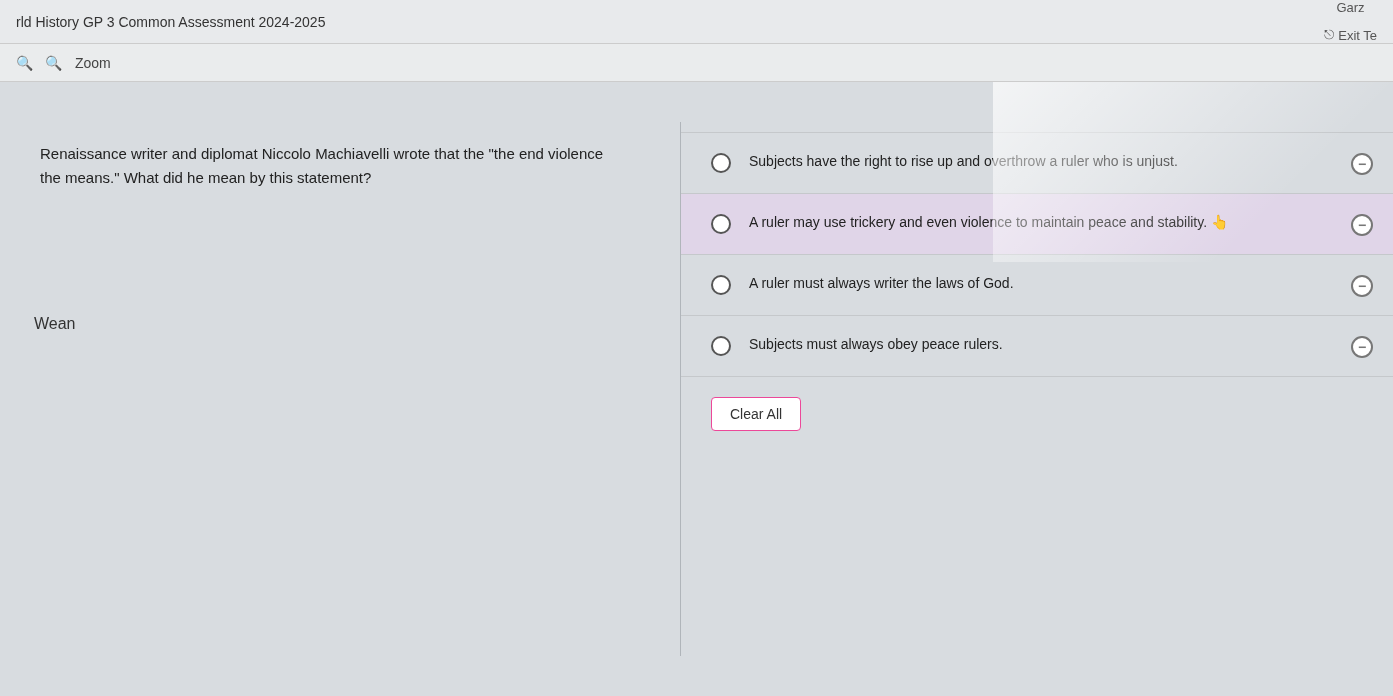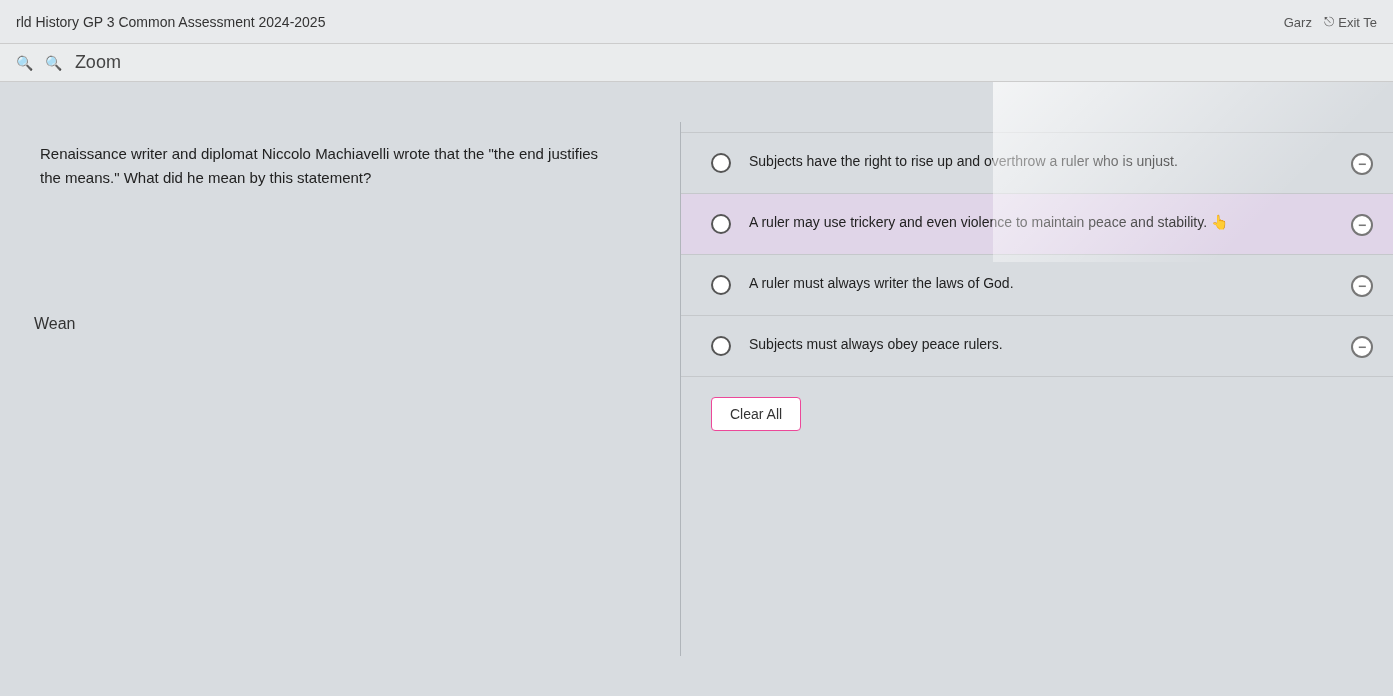--- a/index.html
+++ b/index.html
@@ -33,20 +33,21 @@
     .header-right {
       position: absolute;
       right: 16px;
       top: 0;
       height: 44px;
       display: flex;
       align-items: center;
       gap: 12px;
       font-size: 13px;
       color: #555;
+      flex-direction: column;
     }
 
     .exit-btn {
       background: none;
       border: none;
       font-size: 13px;
       color: #555;
       cursor: pointer;
       display: flex;
       align-items: center;
@@ -58,21 +59,21 @@
       background-color: #eaeced;
       height: 38px;
       display: flex;
       align-items: center;
       padding: 0 16px;
       gap: 12px;
       border-bottom: 1px solid #ccc;
     }
 
     .toolbar-zoom {
-      font-size: 18px;
+      font-size: 14px;
       color: #444;
       display: flex;
       align-items: center;
       gap: 6px;
     }
 
     .search-icon-sm {
       font-size: 14px;
       color: #555;
       cursor: pointer;
@@ -234,21 +235,21 @@
   </div>
 </div>
 
 <div class="main-content">
 
   <div class="glare-overlay"></div>
 
   <span class="wean-label">Wean</span>
 
   <div class="question-side">
-    <p class="question-text">Renaissance writer and diplomat Niccolo Machiavelli wrote that the "the end justifies the means." What did he mean by this statement?</p>
+    <p class="question-text">Renaissance writer and diplomat Niccolo Machiavelli wrote that the "the end violence the means." What did he mean by this statement?</p>
   </div>
 
   <div class="divider"></div>
 
   <div class="answers-side">
 
     <div class="answer-option">
       <div class="radio-circle"></div>
       <span class="answer-text">Subjects have the right to rise up and overthrow a ruler who is unjust.</span>
       <div class="eliminate-btn">

